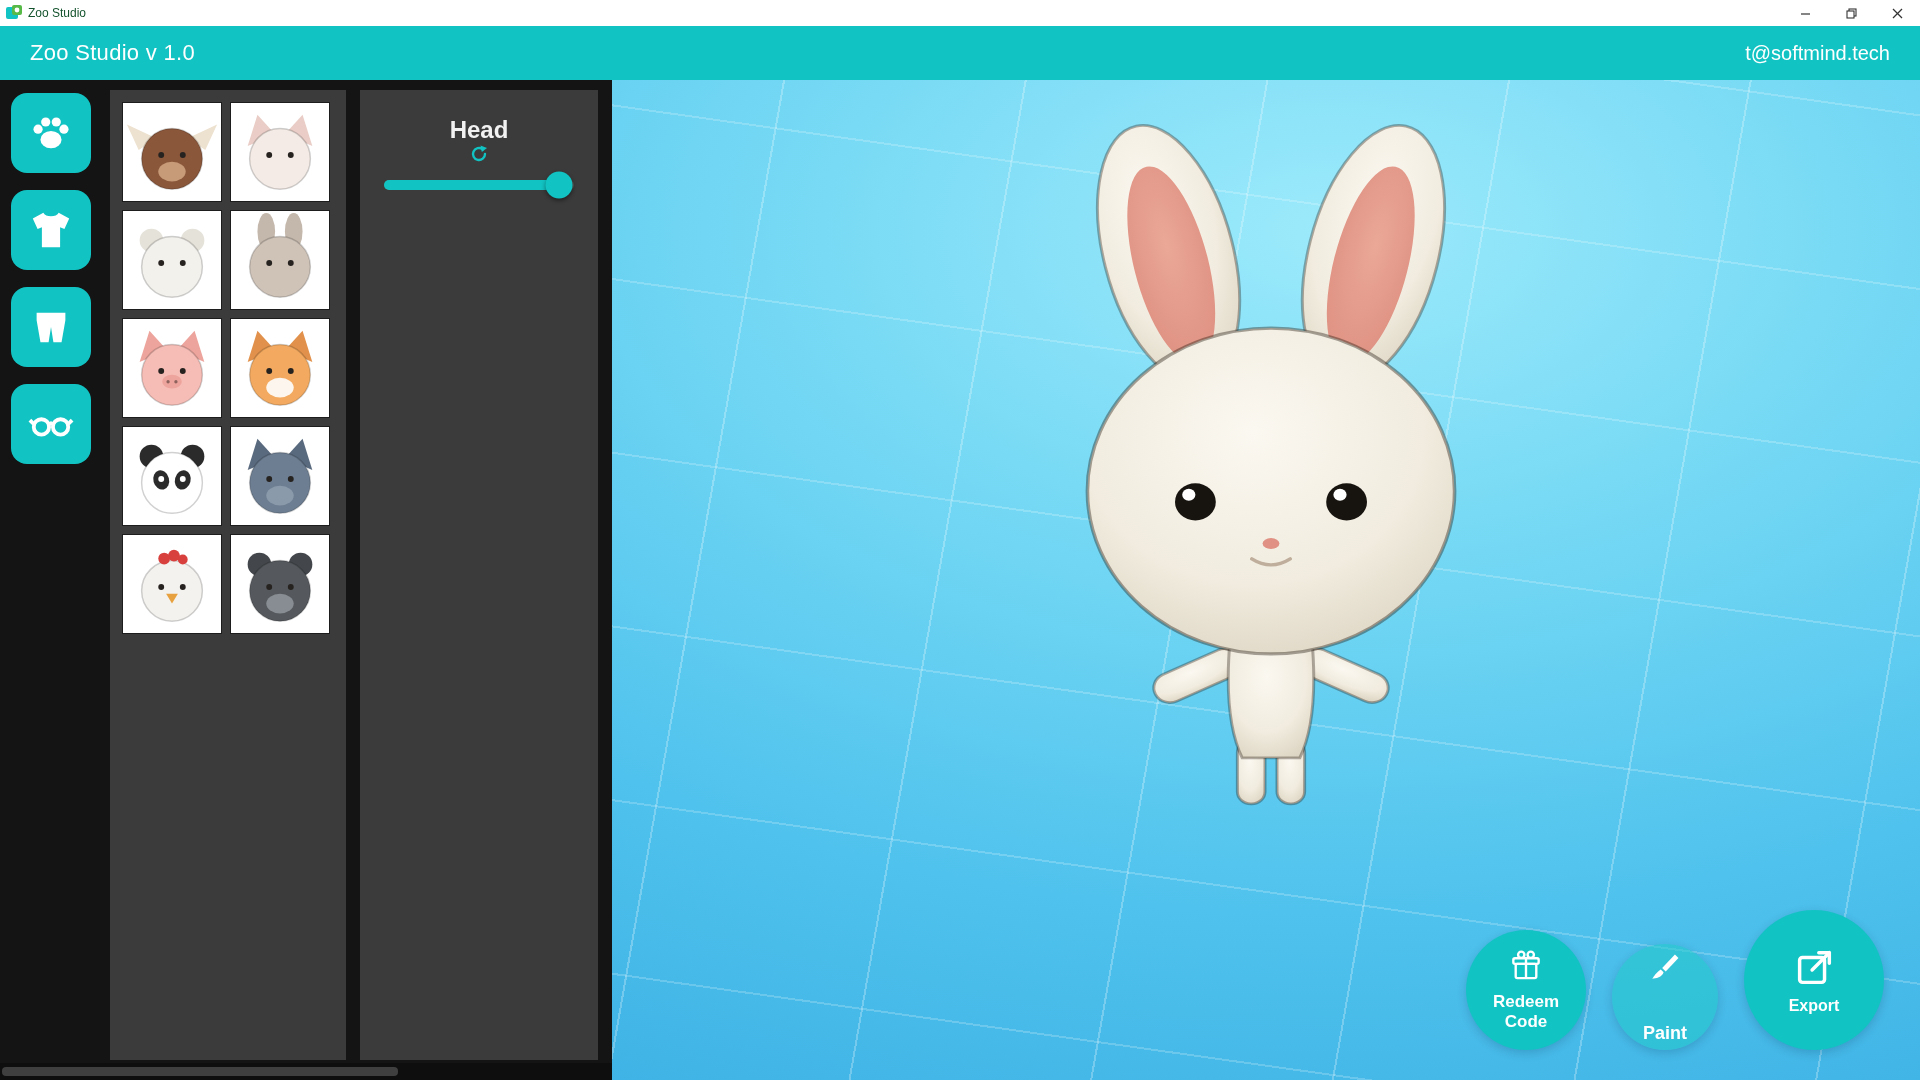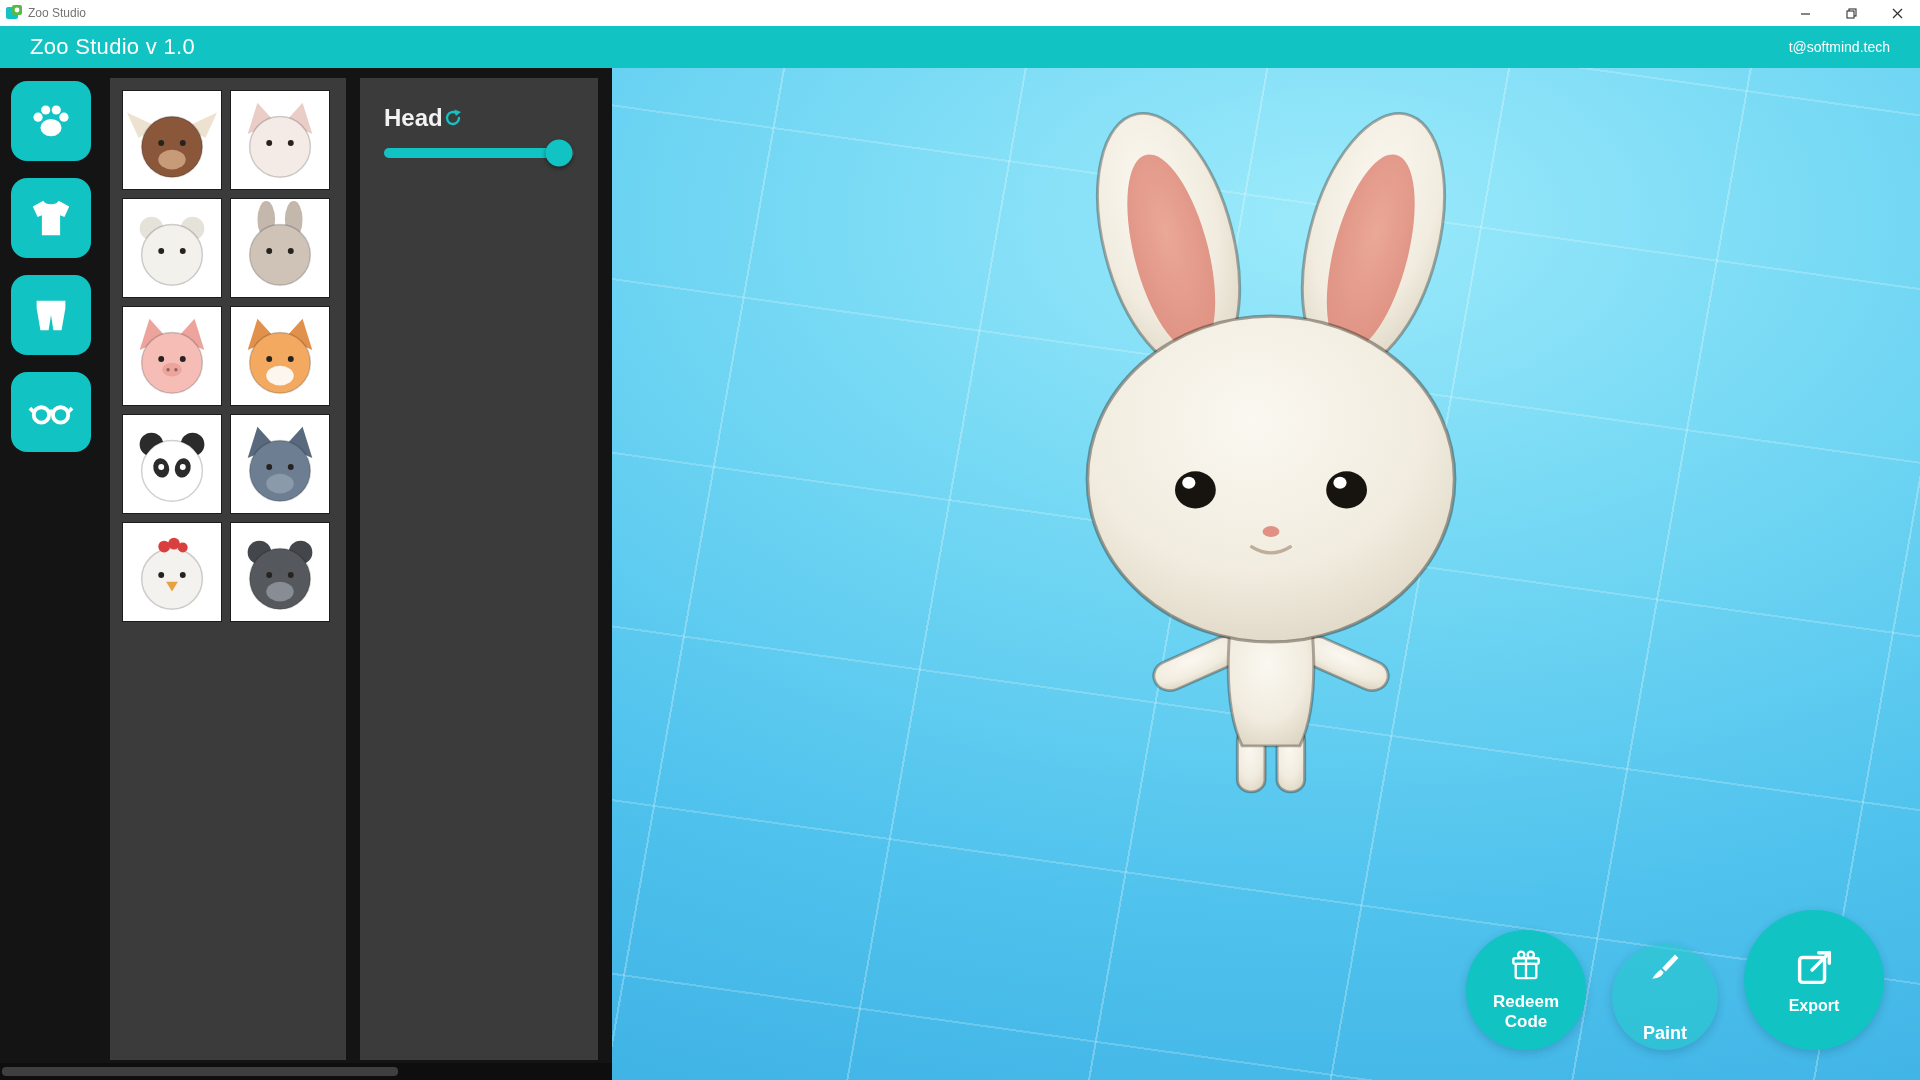--- a/index.html
+++ b/index.html
@@ -2,31 +2,31 @@
 <html><head>
 <meta charset="utf-8">
 <style>
   * { margin:0; padding:0; box-sizing:border-box; }
   html,body { width:1920px; height:1080px; overflow:hidden; background:#000;
               font-family:"Liberation Sans", sans-serif; }
   .app { width:1920px; height:1080px; display:flex; flex-direction:column; }
 
   
   .titlebar { height:26px; background:#ffffff; display:flex; align-items:center;
-              font-size:12px; color:#737373; flex:0 0 auto; }
+              font-size:12px; color:#14532d; flex:0 0 auto; }
   .titlebar .appicon { width:16px; height:16px; margin:0 6px 0 6px; }
   .titlebar .tb-title { flex:0 0 auto; }
   .titlebar .tb-spacer { flex:1; }
   .tb-btn { width:46px; height:26px; display:flex; align-items:center; justify-content:center; cursor:pointer; }
 
   
-  .appbar { height:42px; background:#12c3c3; color:#fff; display:flex; align-items:center;
+  .appbar { height:54px; background:#12c3c3; color:#fff; display:flex; align-items:center;
             justify-content:space-between; padding:0 30px; flex:0 0 auto; }
   .appbar .ab-title { font-size:22px; font-weight:400; letter-spacing:.3px; }
-  .appbar .ab-contact { font-size:14px; font-weight:400; }
+  .appbar .ab-contact { font-size:20px; font-weight:400; }
 
   
   .content { flex:1; display:flex; position:relative; min-height:0; }
 
   .left-zone { width:612px; background:#141414; display:flex; position:relative; flex:0 0 auto; }
 
   
   .toolcol { width:102px; padding:13px 0 0 11px; display:flex; flex-direction:column; gap:17px; }
   .toolbtn { width:80px; height:80px; border-radius:16px; background:#12c3c3;
              display:flex; align-items:center; justify-content:center; cursor:pointer; }
@@ -35,21 +35,21 @@
   
   .grid-panel { width:236px; margin:10px 0 20px 8px; background:#3b3b3b; padding:12px;
                 display:flex; flex-direction:column; }
   .grid { display:grid; grid-template-columns:100px 100px; gap:8px; align-content:start; }
   .tile { width:100px; height:100px; background:#ffffff; border:1px solid #1d1d1d; cursor:pointer; }
   .tile svg { width:100%; height:100%; display:block; }
 
   
   .sliders-panel { width:238px; margin:10px 0 20px 14px; background:#3b3b3b; padding:26px 24px; }
   .slider-row { margin-bottom:40px; }
-  .slider-head { display:flex; align-items:center; margin-bottom:16px; }
+  .slider-head { display:flex; align-items:center; justify-content:space-between; margin-bottom:16px;flex-direction:column; }
   .slider-label { color:#f2f2f2; font-size:24px; font-weight:bold; }
   .rand { width:20px; height:20px; cursor:pointer; }
   .track { position:relative; height:10px; border-radius:5px; background:#545653; cursor:pointer; }
   .fill  { position:absolute; left:0; top:0; height:100%; border-radius:5px; background:#12c3c3; }
   .thumb { position:absolute; top:50%; width:27px; height:27px; border-radius:50%;
            background:#12c3c3; transform:translate(-50%,-50%);
            box-shadow:0 2px 4px rgba(0,0,0,.45); cursor:pointer; }
 
   
   .hscroll { position:absolute; left:0; bottom:0; width:612px; height:17px; background:#0e0e0e; }

